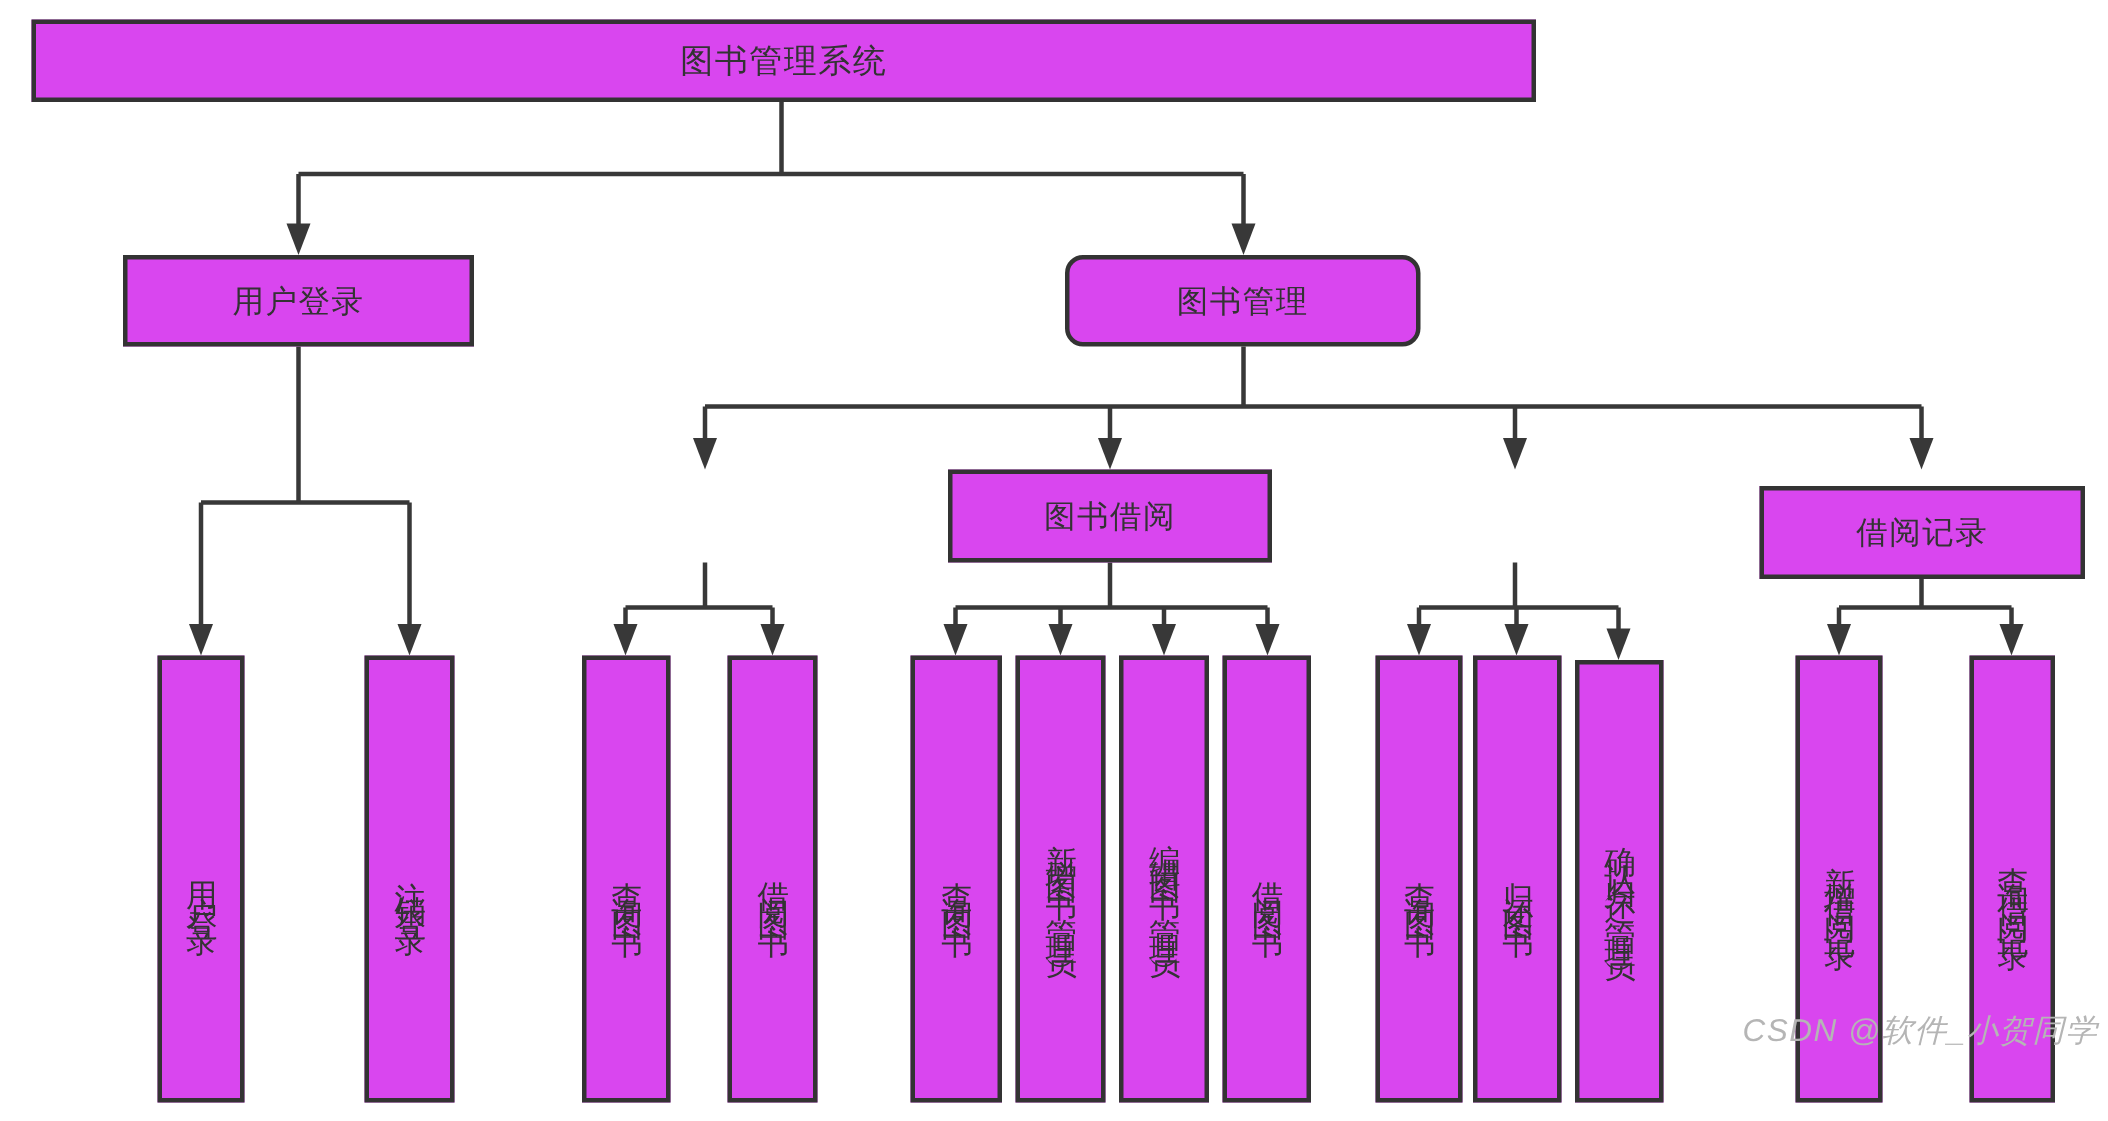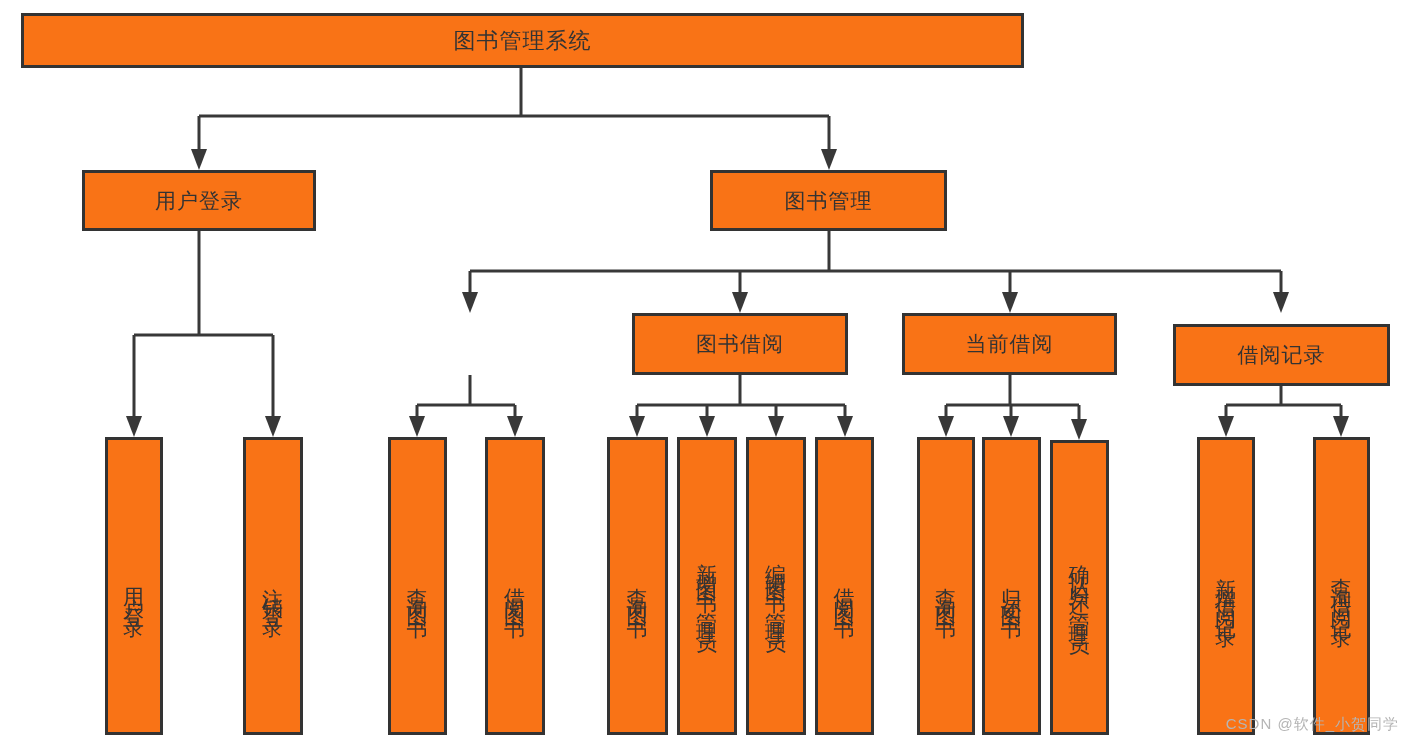--- a/index.html
+++ b/index.html
@@ -16,45 +16,46 @@
   .connectors {
     position: absolute;
     left: 0; top: 0;
     width: 1405px; height: 747px;
     pointer-events: none;
   }
   .box {
     position: absolute;
     box-sizing: border-box;
     border: 3px solid #333333;
-    background: #f97316;
+    background: #d946ef;
     display: flex;
     align-items: center;
     justify-content: center;
     font-size: 21px;
     letter-spacing: 1px;
     z-index: 2;
   }
   .box.root { font-size: 22px; }
   .vbox {
     writing-mode: vertical-rl;
     text-orientation: mixed;
     letter-spacing: 10px;
     line-height: 1.1;
     padding-top: 10px; 
   }
   .watermark {
     position: absolute;
     right: 6px;
-    top: 715px;
-    font-size: 15px;
+    top: 673px;
+    font-size: 21px;
     letter-spacing: 1px;
     color: #b5b5b5;
     white-space: nowrap;
     z-index: 5;
+    font-style: italic;
   }
 </style>
 </head>
 <body>
 
 <div class="canvas">
 
   <svg class="connectors" viewBox="0 0 1405 747" xmlns="http://www.w3.org/2000/svg" aria-hidden="true">
     <path fill="none" stroke="#383838" stroke-width="3" d="M521 68 V116 M199 116 H829 M199 116 V151 M829 116 V151
          M199 231 V335 M134 335 H273 M134 335 V418 M273 335 V418
@@ -82,24 +83,23 @@
       <polygon points="1003,416 1019,416 1011,437"></polygon>
       <polygon points="1071,419 1087,419 1079,440"></polygon>
       <polygon points="1218,416 1234,416 1226,437"></polygon>
       <polygon points="1333,416 1349,416 1341,437"></polygon>
     </g>
   </svg>
 
   <div class="box root" style="left:21px; top:13px; width:1003px; height:55px;">图书管理系统</div>
 
   <div class="box" style="left:82px; top:170px; width:234px; height:61px;">用户登录</div>
-  <div class="box" style="left:710px; top:170px; width:237px; height:61px;">图书管理</div>
+  <div class="box" style="left:710px; top:170px; width:237px; height:61px;border-radius:12px;">图书管理</div>
 
   <div class="box" style="left:632px; top:313px; width:216px; height:62px;">图书借阅</div>
-  <div class="box" style="left:902px; top:313px; width:215px; height:62px;">当前借阅</div>
   <div class="box" style="left:1173px; top:324px; width:217px; height:62px;">借阅记录</div>
 
   <div class="box vbox" style="left:105px; top:437px; width:58px; height:298px;">用户登录</div>
   <div class="box vbox" style="left:243px; top:437px; width:60px; height:298px;">注销登录</div>
 
   <div class="box vbox" style="left:388px; top:437px; width:59px; height:298px;">查询图书</div>
   <div class="box vbox" style="left:485px; top:437px; width:60px; height:298px;">借阅图书</div>
 
   <div class="box vbox" style="left:607px; top:437px; width:61px; height:298px;">查询图书</div>
   <div class="box vbox" style="left:677px; top:437px; width:60px; height:298px;">新增图书（管理员）</div>

